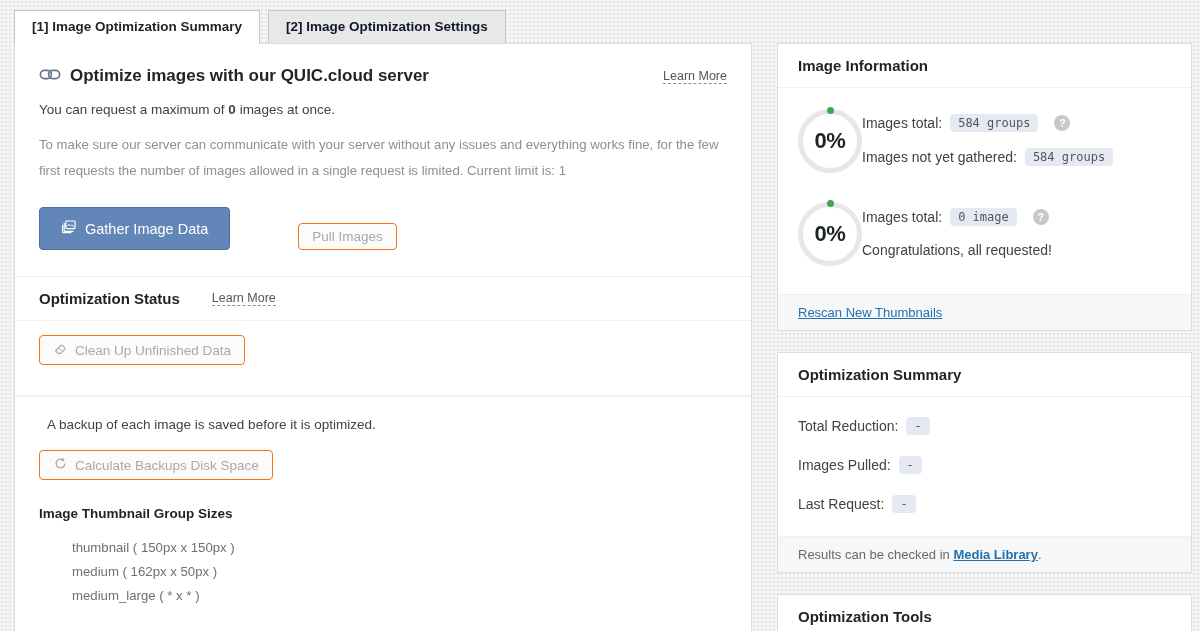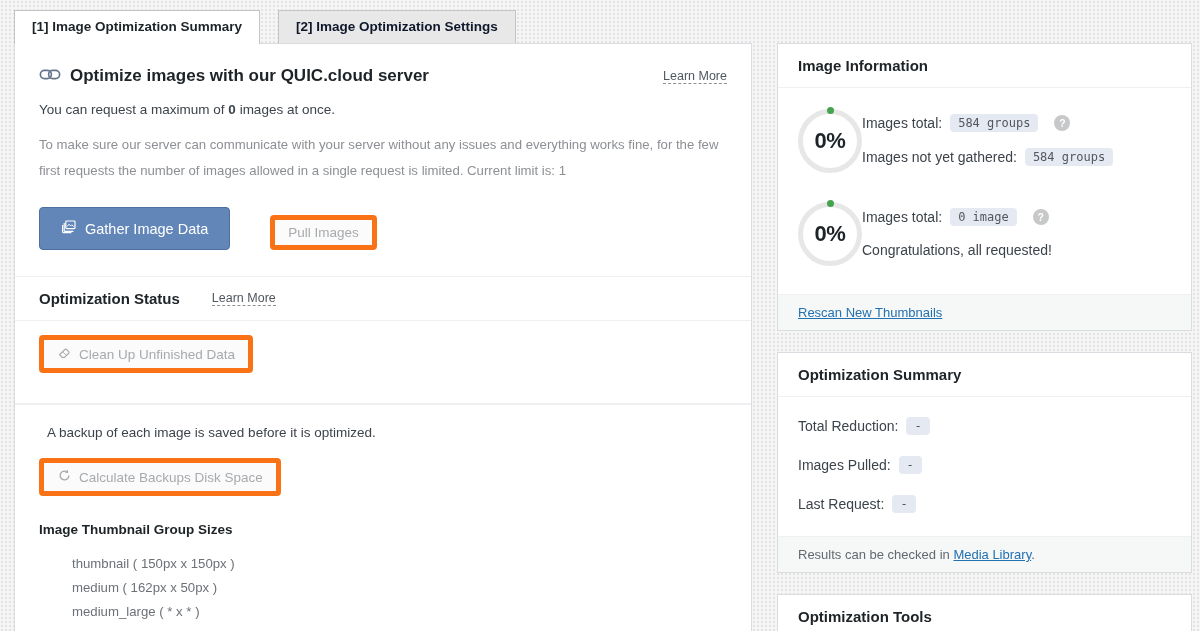--- a/index.html
+++ b/index.html
@@ -8,21 +8,21 @@
     font-family:"Liberation Sans", sans-serif;
     background-color:#f5f5f5;
     background-image: radial-gradient(#e3e3e4 0.8px, transparent 0.8px);
     background-size:4px 4px;
     color:#3c434a;
     font-size:13.5px;
   }
   .wrap { padding:10px 8px 0 14px; }
 
   
-  .tabs { display:flex; align-items:flex-end; position:relative; z-index:2;gap:10px; }
+  .tabs { display:flex; align-items:flex-end; position:relative; z-index:2; }
   .tab {
     font-weight:bold; font-size:13.5px; padding:8px 17px 9px;
     border:1px solid #c3c4c7; border-bottom:none; cursor:pointer;
     margin-right:8px; color:#0f172a; background:#e8e8e9; white-space:nowrap;
   }
   .tab.active { background:#fff; color:#1d2327; margin-bottom:-1px; padding-bottom:10px; }
 
   
   .cols { display:flex; align-items:flex-start; }
   .panel {
@@ -34,30 +34,30 @@
   .sec-pad { padding:18px 24px 26px; }
   .divider { border-top:1px solid #eef0f1; }
   .intro-title-row { display:flex; align-items:center; margin:4px 0 2px; }
   .intro-title { font-size:17px; font-weight:bold; color:#1d2327; margin-left:9px; flex:1; }
   .learn-more {
     color:#50575e; font-size:12.5px; text-decoration:none;
     border-bottom:1px dashed #8c8f94; cursor:pointer;
   }
   .p-dark { margin-top:16px; color:#3c434a; }
   .p-muted { margin-top:15px; color:#8c8f94; font-size:13.2px; line-height:1.95; max-width:700px; }
-  .btn-row { display:flex; align-items:flex-end; margin-top:24px; }
+  .btn-row { display:flex; align-items:flex-end; margin-top:24px;gap:28px; }
   .btn-primary {
     display:inline-flex; align-items:center; gap:8px;
     background:#6286b8; border:1px solid #4d6f9f; color:#fff;
     font-size:14.5px; padding:11px 21px; border-radius:4px; cursor:pointer;
     font-family:"Liberation Sans", sans-serif;
   }
   .btn-disabled {
     display:inline-flex; align-items:center; gap:7px;
-    background:#fbfbfc; border:5px solid #f97316; color:#a7aaad;
+    background:#fbfbfc; border:1px solid #f97316; color:#a7aaad;
     font-size:13.5px; padding:5px 13px; border-radius:4px; cursor:default;
     font-family:"Liberation Sans", sans-serif;
   }
   .btn-gap { margin-left:40px; }
   .sec-head { display:flex; align-items:center; padding:13px 24px; }
   .sec-title { font-size:15px; font-weight:bold; color:#1d2327; }
   .sec-head .learn-more { margin-left:32px; }
   .body-pad { padding:14px 24px 30px; }
   .h4 { font-size:13.5px; font-weight:bold; color:#1d2327; margin-top:26px; }
   .thumb-list { margin-top:14px; padding-left:33px; }
@@ -257,21 +257,21 @@
           <div class="sum-row">
             <span>Images Pulled:</span>
             <span class="badge">-</span>
           </div>
           <div class="sum-row">
             <span>Last Request:</span>
             <span class="badge">-</span>
           </div>
         </div>
         <div class="box-foot">
-          <span>Results can be checked in </span><a class="link-blue" style="font-weight:normal;margin-top:12px;">Media Library</a><span>.</span>
+          <span>Results can be checked in </span><a class="link-blue" style="font-weight:bold;margin-top:12px;">Media Library</a><span>.</span>
         </div>
       </div>
 
       <div class="box">
         <div class="box-head">
           <span class="box-title">Optimization Tools</span>
         </div>
 
       </div>
 

